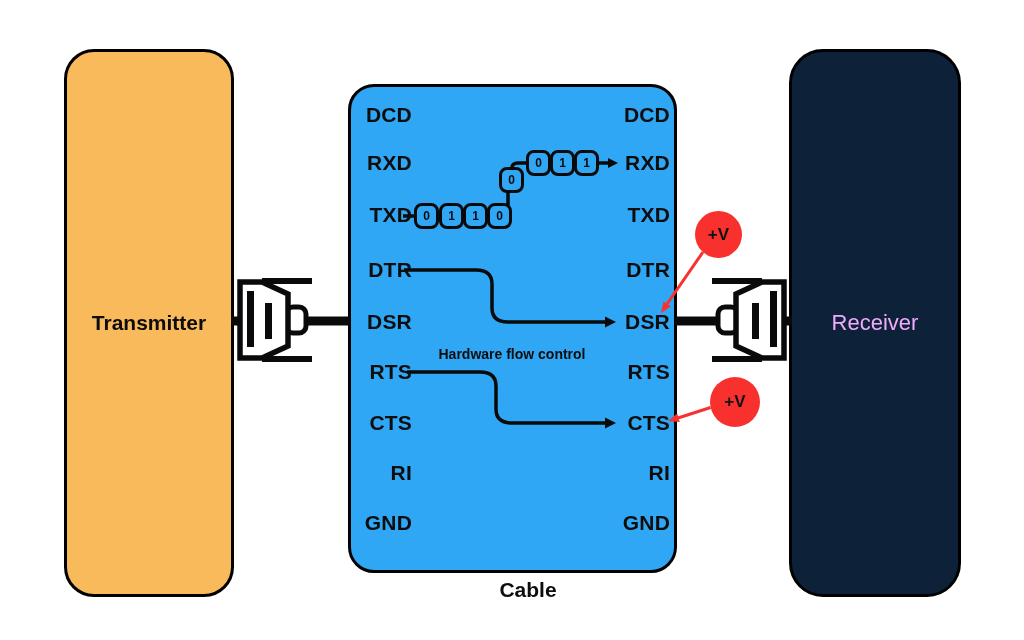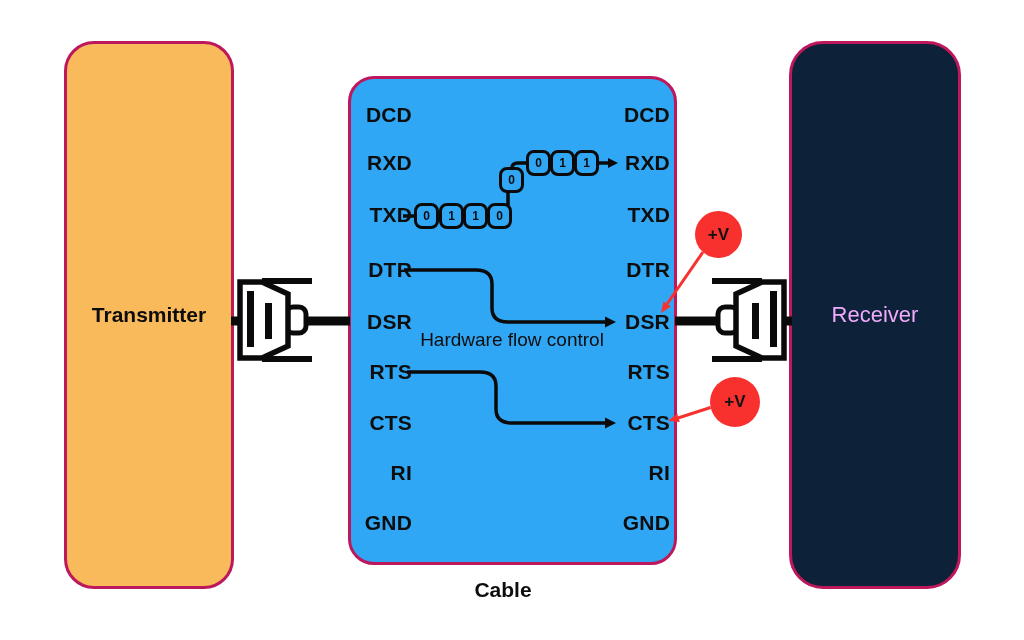--- a/index.html
+++ b/index.html
@@ -1,41 +1,41 @@
 <!DOCTYPE html>
 <html><head>
 <meta charset="utf-8">
 <style>
   html,body{margin:0;padding:0;background:#ffffff;}
   .stage{
     position:relative;width:1024px;height:640px;background:#ffffff;overflow:hidden;
     font-family:"Liberation Sans","DejaVu Sans",sans-serif;color:#0d0d0d;
   }
-  .block{position:absolute;border:3px solid #be185d;box-sizing:border-box;
-         display:flex;align-items:center;justify-content:center;}
+  .block{position:absolute;border:3px solid #000000;box-sizing:border-box;
+         display:flex;align-items:center;justify-content:center;margin-top:8px;}
   .transmitter{left:64px;top:41px;width:170px;height:548px;background:#f9ba5b;border-radius:30px;}
   .transmitter span{font-size:21px;font-weight:700;}
   .receiver{left:789px;top:41px;width:172px;height:548px;background:#0d2138;border-radius:34px;}
   .receiver span{font-size:22px;font-weight:400;color:#f0abfc;}
   .cable{left:348px;top:76px;width:329px;height:489px;background:#2fa7f5;border-radius:26px;}
   .overlay{position:absolute;left:0;top:0;width:1024px;height:640px;pointer-events:none;}
   .pin{position:absolute;width:60px;text-align:right;transform:translateY(-50%);
        font-size:21px;font-weight:700;letter-spacing:.2px;z-index:5;}
   .pl{left:352px;}
   .pr{left:610px;}
   .bit{position:absolute;width:25px;height:26px;box-sizing:border-box;background:#2fa7f5;
        border:3px solid #0a0a0a;border-radius:8px;display:flex;align-items:center;
        justify-content:center;font-size:12px;font-weight:700;z-index:6;}
-  .flowlabel{position:absolute;left:412px;top:340px;width:200px;transform:translateY(-50%);
-       text-align:center;font-size:19px;font-weight:400;z-index:5;}
+  .flowlabel{position:absolute;left:412px;top:354px;width:200px;transform:translateY(-50%);
+       text-align:center;font-size:14px;font-weight:700;z-index:5;}
   .vcircle{position:absolute;background:#f8312e;border-radius:50%;display:flex;align-items:center;
        justify-content:center;font-size:17px;font-weight:700;color:#111;z-index:7;}
   .v1{left:695px;top:211px;width:47px;height:47px;}
   .v2{left:710px;top:377px;width:50px;height:50px;}
-  .caption{position:absolute;left:403px;top:578px;width:200px;text-align:center;
+  .caption{position:absolute;left:428px;top:578px;width:200px;text-align:center;
        font-size:21px;font-weight:700;z-index:5;}
 </style>
 </head>
 <body>
 
 <div class="stage">
 
   <div class="block transmitter">
     <span>Transmitter</span>
   </div>

